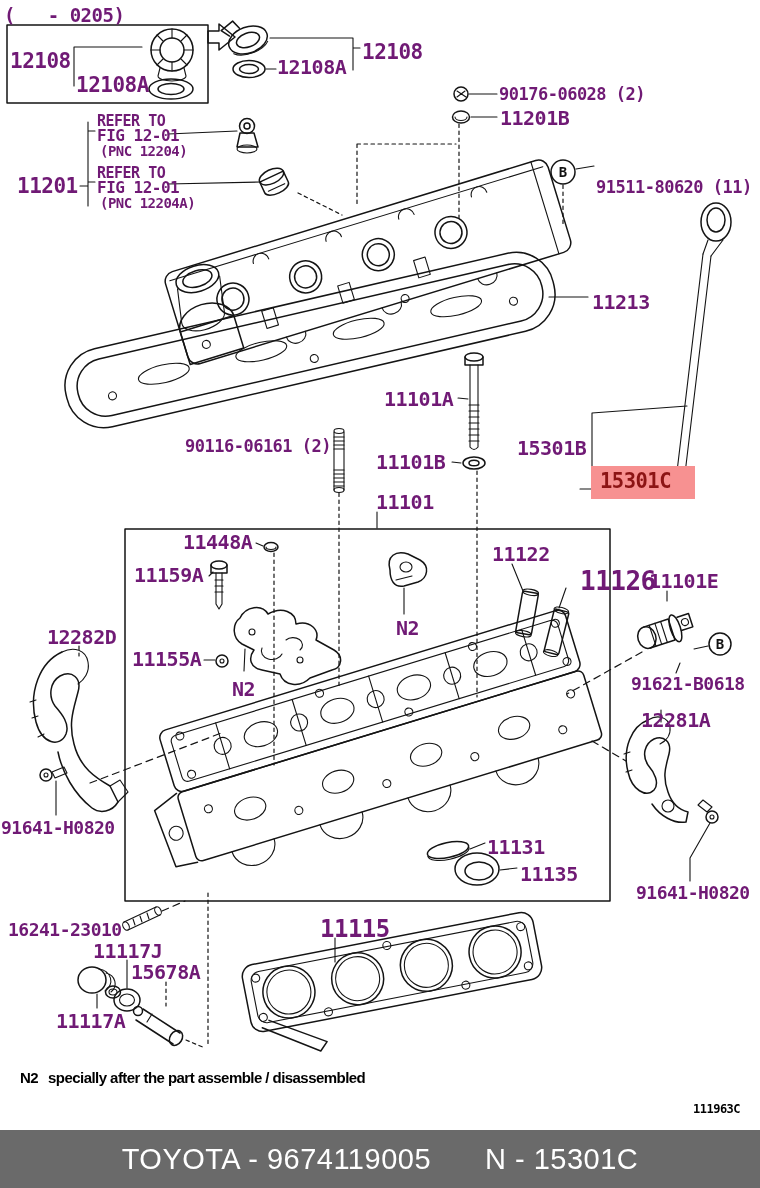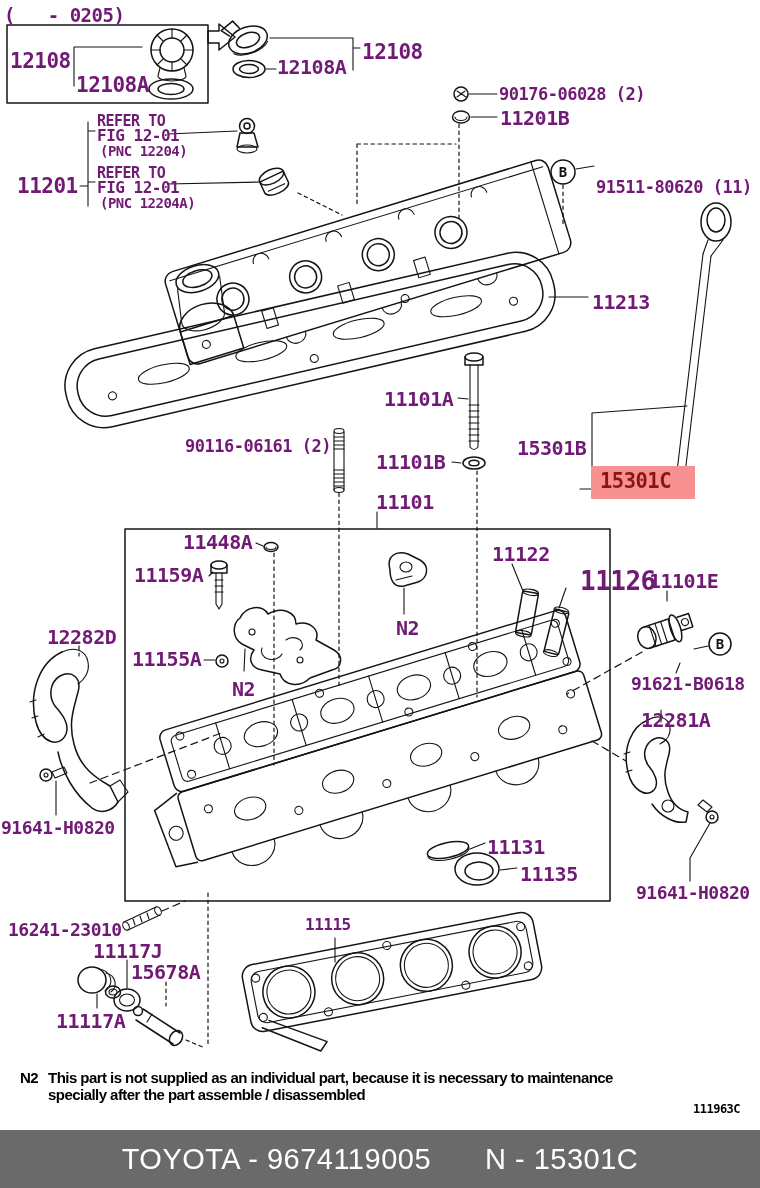--- a/index.html
+++ b/index.html
@@ -391,27 +391,26 @@
     <div class="lbl" style="left: 631px; top: 675px; font-size: 18px;">91621-B0618</div>
     <div class="lbl" style="left: 641px; top: 692px; font-size: 20px; margin-top: 18px;">12281A</div>
     <div class="lbl" style="left: 1px; top: 819px; font-size: 18px;">91641-H0820</div>
     <div class="lbl" style="left: 487px; top: 837px; font-size: 20px;">11131</div>
     <div class="lbl" style="left: 520px; top: 864px; font-size: 20px;">11135</div>
     <div class="lbl" style="left: 636px; top: 884px; font-size: 18px;">91641-H0820</div>
     <div class="lbl" style="left: 8px; top: 921px; font-size: 18px;">16241-23010</div>
     <div class="lbl" style="left: 93px; top: 941px; font-size: 20px;">11117J</div>
     <div class="lbl" style="left: 131px; top: 962px; font-size: 20px;">15678A</div>
     <div class="lbl" style="left: 56px; top: 1011px; font-size: 20px;">11117A</div>
-    <div class="lbl" style="left: 305px; top: 917px; font-size: 16px;">11115</div>
+    <div class="lbl" style="left: 320px; top: 917px; font-size: 24px;">11115</div>
   </div>
 
 <div class="note">
   <span>N2</span>
   <div>
-    <div>This part is not supplied as an individual part, because it is necessary to maintenance</div>
     <div>specially after the part assemble / disassembled</div>
   </div>
 </div>
 
 <div class="doccode">111963C</div>
 
 <div class="footer">
   <span>TOYOTA - 9674119005</span>
   <span>N - 15301C</span>
 </div>

